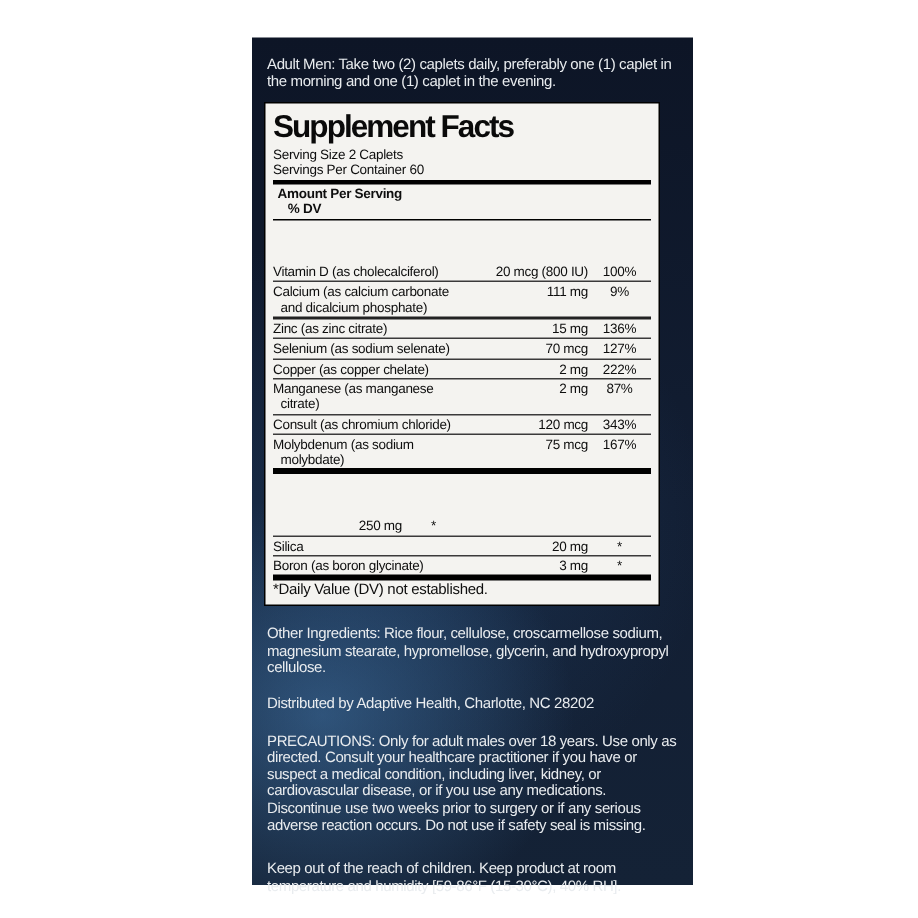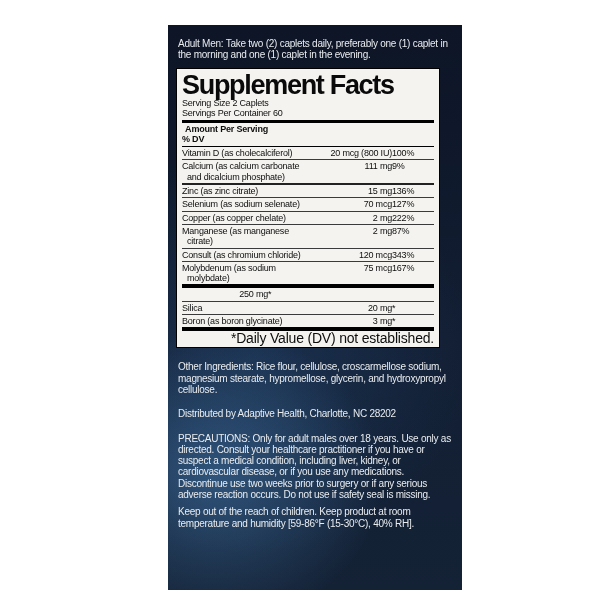--- a/index.html
+++ b/index.html
@@ -15,49 +15,49 @@
       linear-gradient(180deg, #0d1526 0%, #121e33 55%, #142236 100%);
     color:#e9ecef;
   }
 
   .dosage, .para {
     width:274px; margin-left:2px;
     font-size:10px; line-height:11.3px; letter-spacing:-0.25px;
     color:#e9ecef;
   }
   .para { margin-top:13px; }
-  .para.storage { margin-top:6px; }
+  .para.storage { margin-top:18px; }
 
   .panel {
     width:264px; margin-top:7px;
     background:#f4f3f0; color:#0e0e0e;
     padding:2px 5px 3px 5px;
     border:1px solid #000;
   }
   .sf-title {
-    font-size:27px; font-weight:bold; letter-spacing:-1.3px;
+    font-size:21px; font-weight:bold; letter-spacing:-1.3px;
     line-height:26px; padding-top:1px; color:#0a0a0a;
     white-space:nowrap;
   }
   .serving { font-size:9px; line-height:10px; letter-spacing:-0.2px; }
   .bar3 { height:3px; background:#000; margin-top:2px; }
   .bar4 { height:4px; background:#000; }
 
   .row {
     display:flex; align-items:flex-start;
     border-top:1px solid #3a3a3a;
     padding:1px 0; font-size:9px; line-height:10.3px; letter-spacing:-0.2px;
   }
   .row .name { flex:1; padding-left:5px; text-indent:-5px; padding-right:3px; }
   .row .amt { width:86px; text-align:right; flex-shrink:0; }
-  .row .dv { width:42px; text-align:left; flex-shrink:0; }
+  .row .dv { width:42px; text-align:center; flex-shrink:0; }
   .row.header-row { border-top:none; font-weight:bold; border-bottom:1.5px solid #000; padding:1px 0 2px;flex-direction:column; }
-  .row.first { border-top:none; }
+  .row.first { border-top:none;margin-top:28px; }
   .row.group-sep { border-top-width:2px; border-top-color:#222; }
-  .footnote { font-size:14px; line-height:10px; padding:2px 0 1px; letter-spacing:-0.2px;text-align:right; }
+  .footnote { font-size:10px; line-height:10px; padding:2px 0 1px; letter-spacing:-0.2px; }
 </style>
 </head>
 <body>
 
 <div class="page">
   <div class="label">
 
     <p class="dosage">Adult Men: Take two (2) caplets daily, preferably one (1) caplet in the morning and one (1) caplet in the evening.</p>
 
     <div class="panel">

